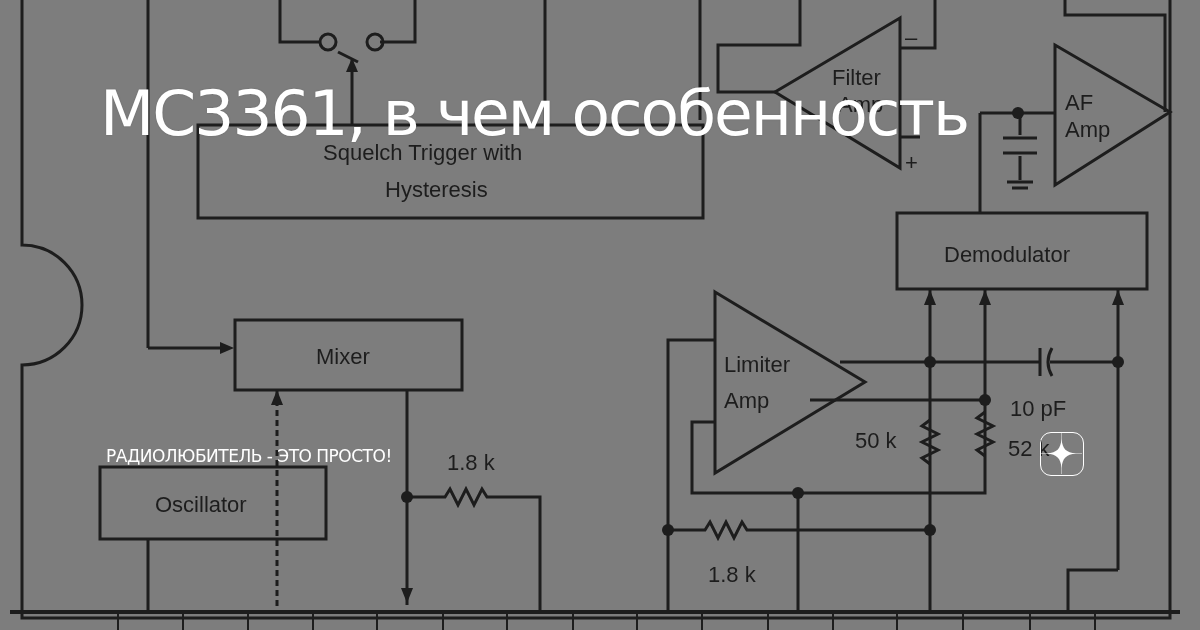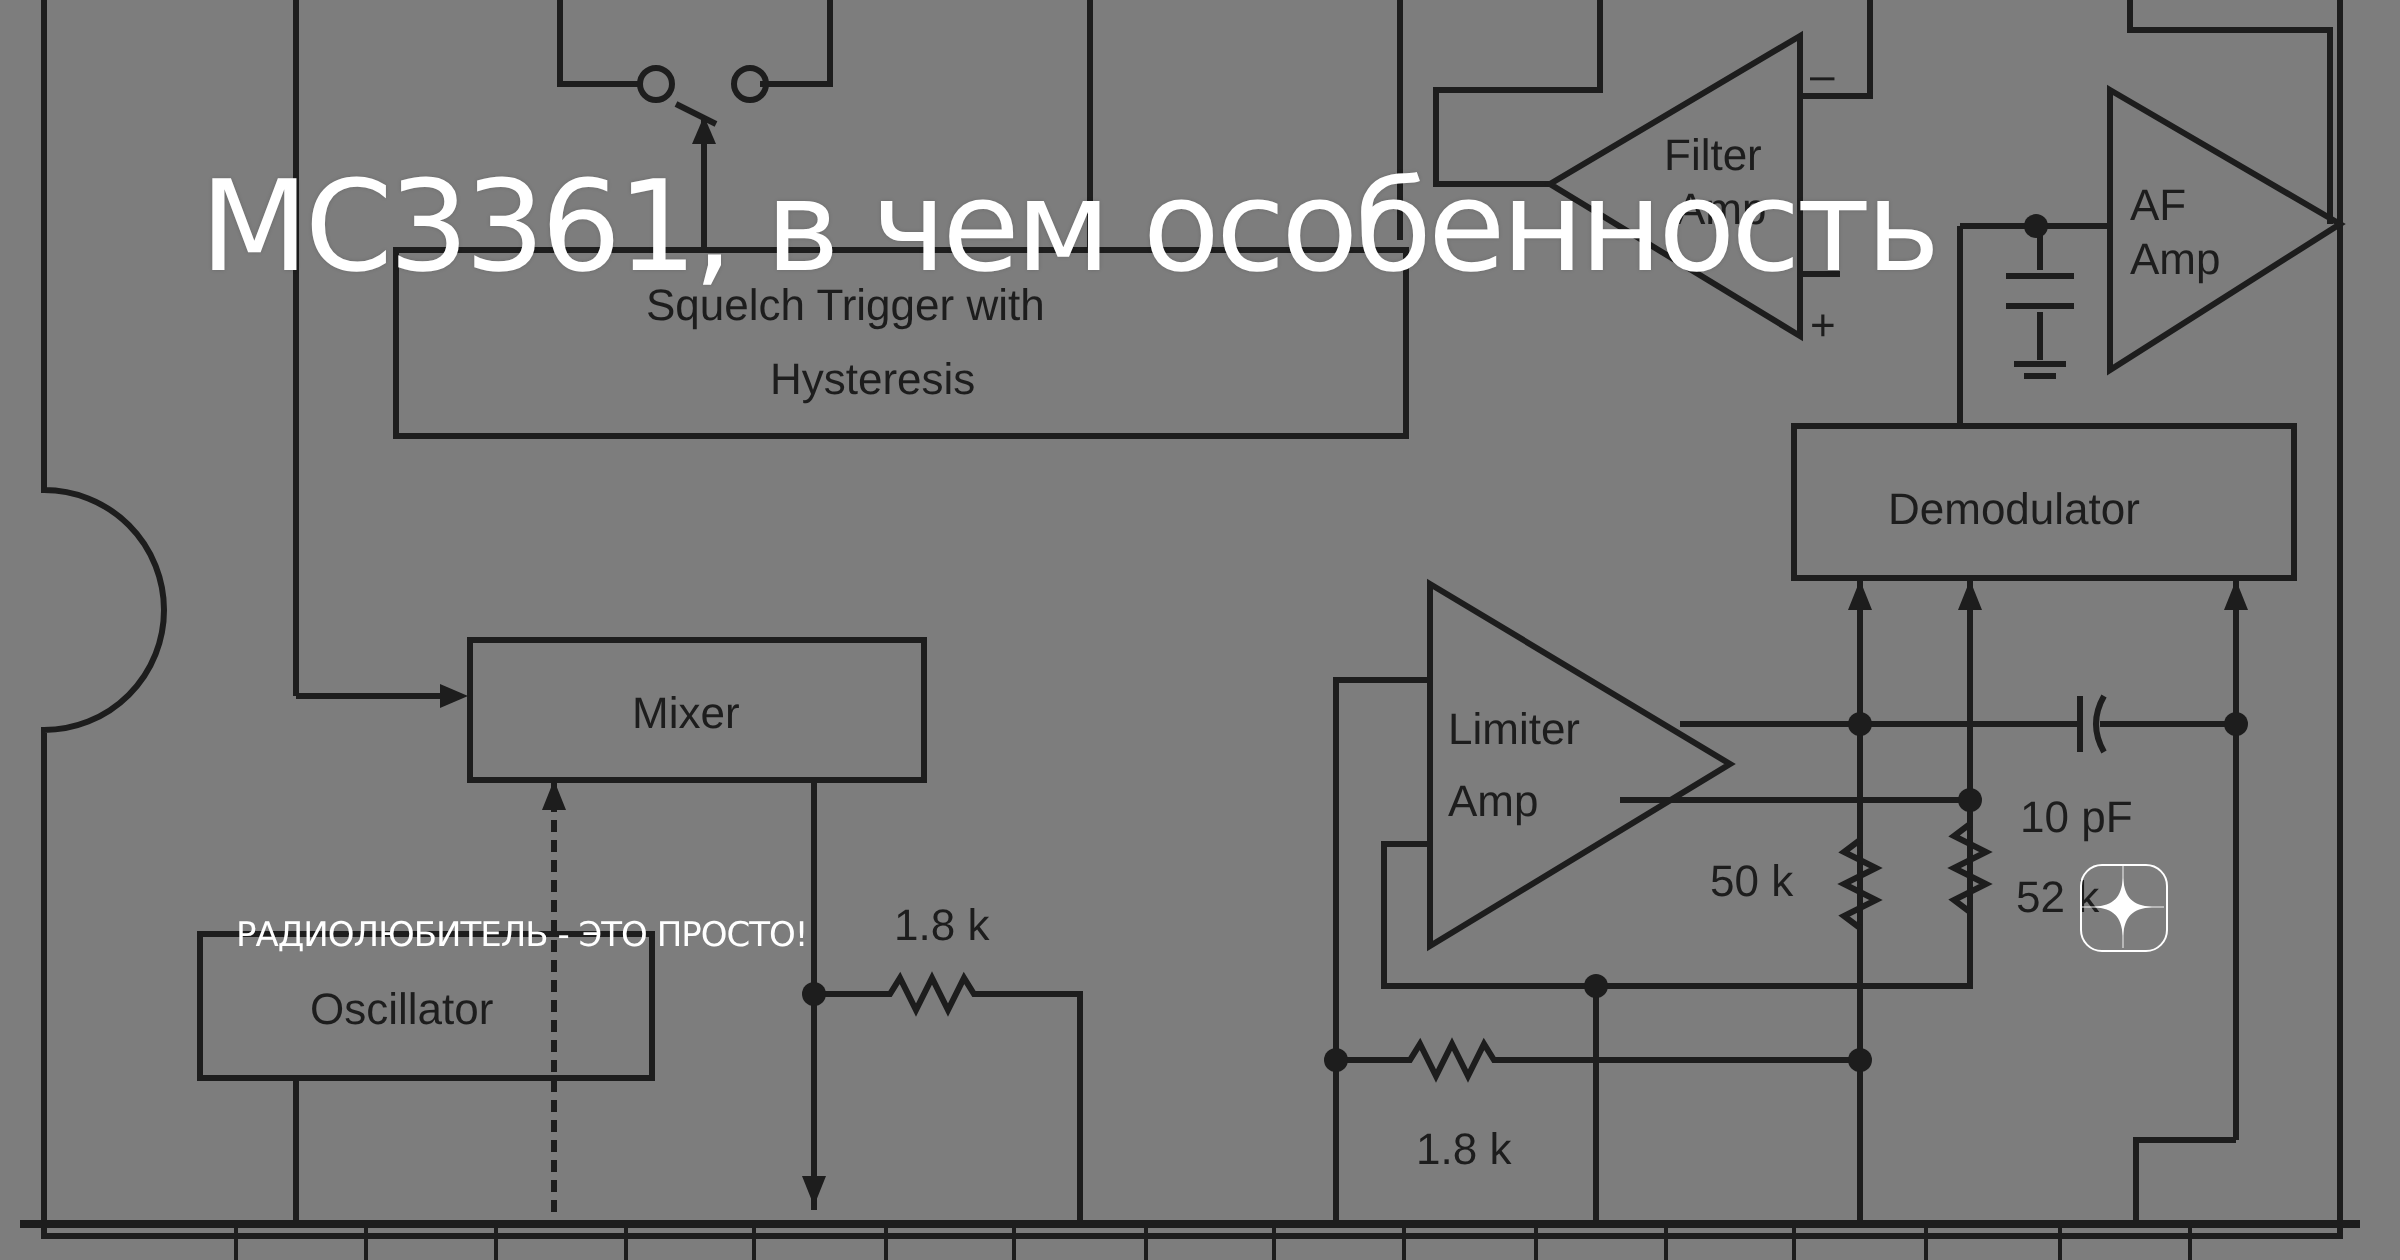--- a/index.html
+++ b/index.html
@@ -7,21 +7,21 @@
   .cover { position:absolute; left:0; top:0; width:1200px; height:630px; }
   .schematic { position:absolute; left:0; top:0; width:1200px; height:630px; }
   .schematic text { font-family:"Liberation Sans", sans-serif; fill:#1d1d1d; }
   .overlay-title {
     position:absolute; left:100px; top:82px; margin:0;
     font-family:"DejaVu Sans", sans-serif; font-weight:normal;
     font-size:63px; letter-spacing:-2px; color:#ffffff; line-height:1;
     white-space:nowrap; text-shadow:0 0 2px rgba(0,0,0,0.15);
   }
   .overlay-sub {
-    position:absolute; left:106px; top:446px; margin:12px;
+    position:absolute; left:106px; top:446px; margin:0;
     font-family:"DejaVu Sans", sans-serif; font-size:17px; letter-spacing:-0.5px;
     color:#ffffff; white-space:nowrap;
   }
   .logo-badge {
     position:absolute; left:1040px; top:432px; width:44px; height:44px;
     border:1.5px solid #ffffff; border-radius:11px; box-sizing:border-box;
   }
   .logo-badge svg { position:absolute; left:0; top:0; }
 </style>
 </head>

